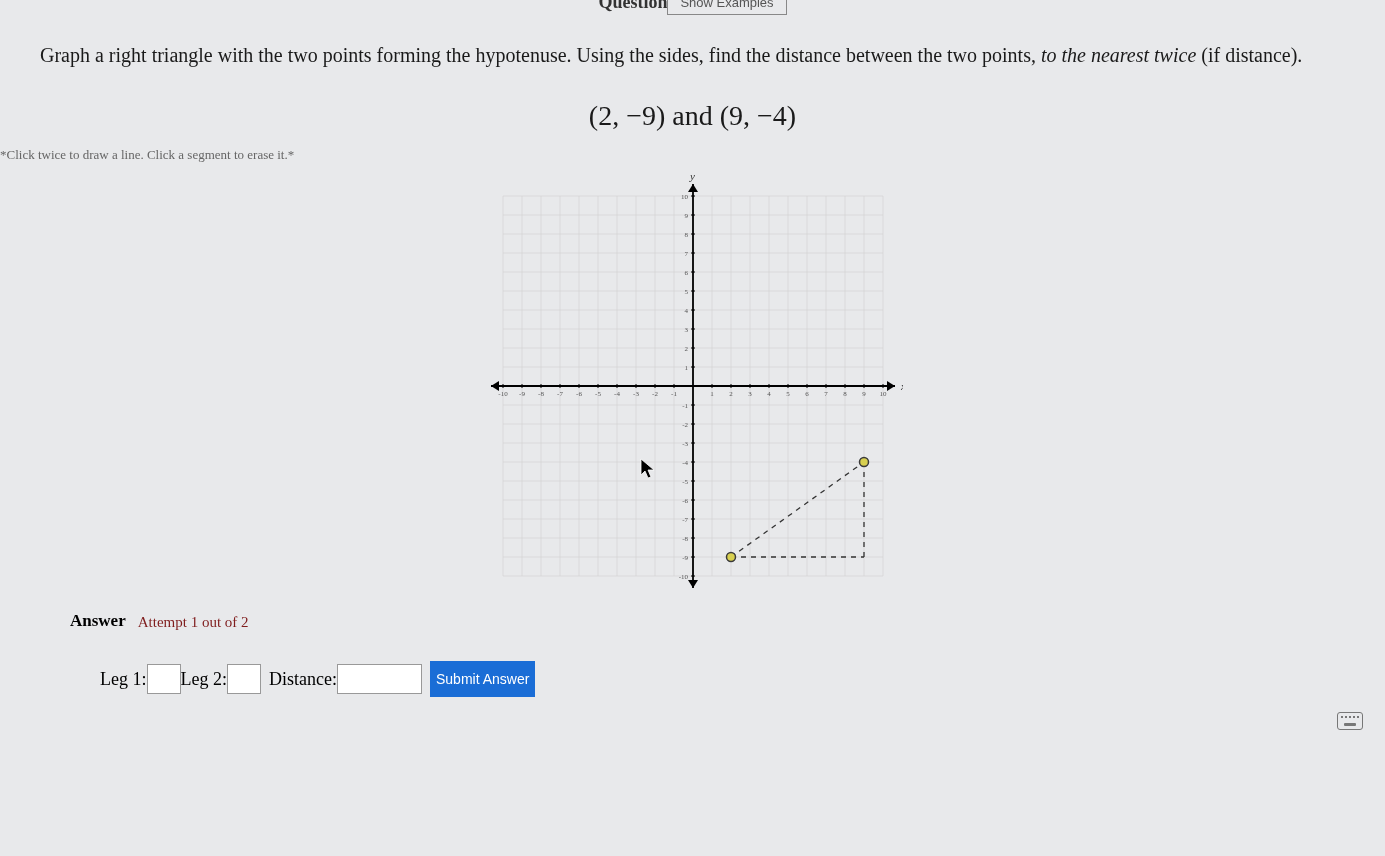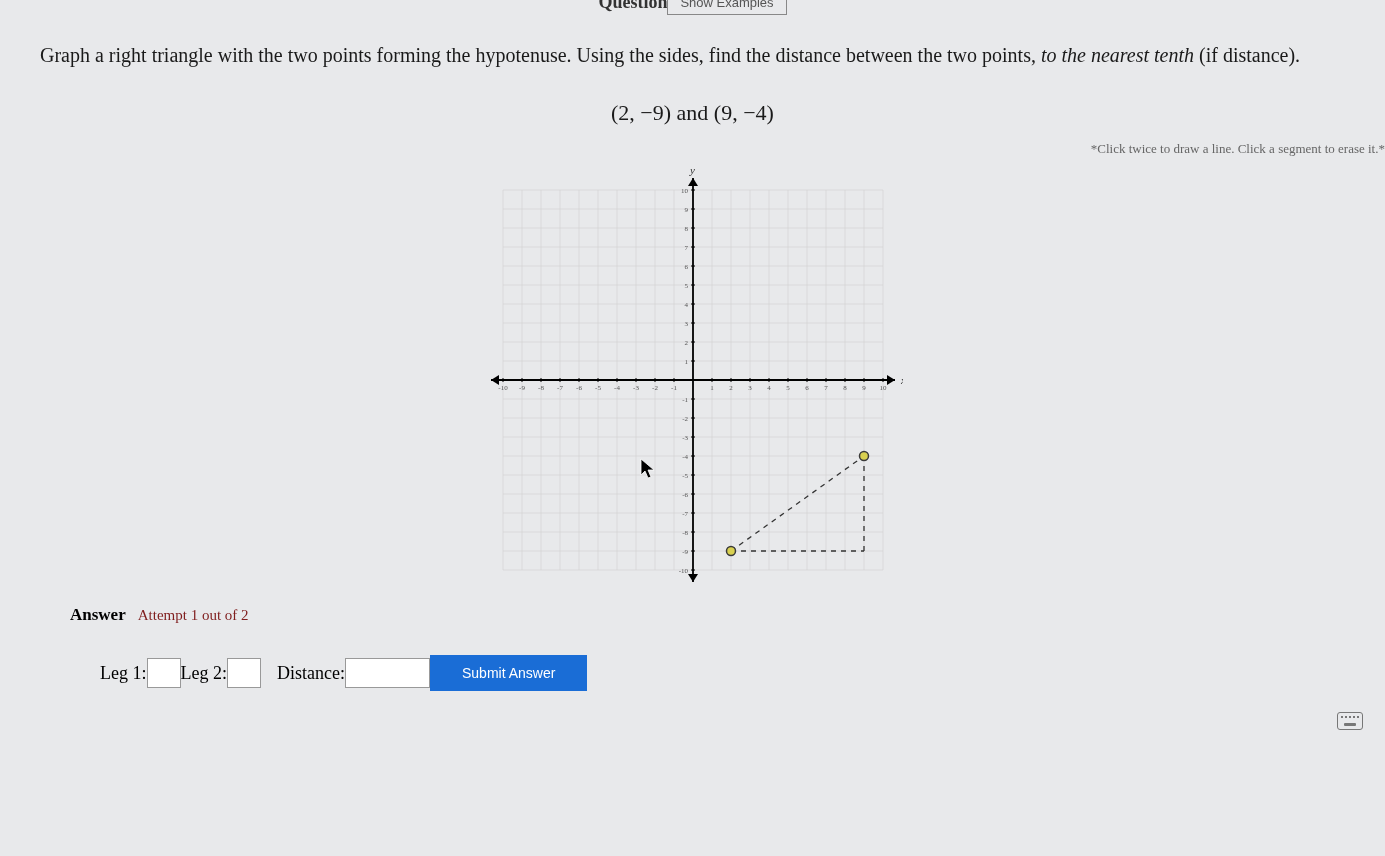--- a/index.html
+++ b/index.html
@@ -34,43 +34,43 @@
     }
     .question-text {
       font-size: 20px;
       color: #1a1a1a;
       padding: 25px 40px 10px 40px;
       line-height: 1.5;
     }
     .question-text .italic { font-style: italic; }
     .points-row {
       text-align: center;
-      font-size: 22px;
+      font-size: 28px;
       color: #1a1a1a;
       margin: 20px 0 15px 0;
       font-family: 'Times New Roman', serif;
     }
     .graph-instruction {
-      text-align: right;
+      text-align: left;
       font-size: 13px;
       color: #666;
       margin-bottom: 8px;
     }
     .graph-wrap {
       display: flex;
       justify-content: center;
     }
     .graph-svg {
       width: 420px;
       height: 430px;
     }
     .answer-section {
       padding: 10px 88px 0 70px;
       display: flex;
-      align-items: center;
+      align-items: flex-end;
       gap: 12px;
     }
     .answer-label { font-weight: bold; font-size: 17px; }
     .attempt-text { color: #7f1d1d; font-size: 15px; }
     .inputs-row {
       display: flex;
       align-items: center;
       padding: 30px 70px 0 100px;
     }
     .inputs-row label { font-size: 18px; }
@@ -81,24 +81,24 @@
     }
     .dist-input {
       width: 85px; height: 30px;
       border: 1px solid #999; background: #fff;
       text-align: center; font-size: 15px;
     }
     .submit-btn {
       background: #1a6dd6;
       color: #fff;
       border: none;
-      padding: 10px 32px;
+      padding: 10px 6px;
       font-size: 14px;
       cursor: pointer;
-      margin-left: 0;
+      margin-left: 8px;
     }
     .keyboard-icon {
       position: absolute;
       right: 22px;
       top: 712px;
       width: 26px; height: 18px;
       border: 1.5px solid #777;
       border-radius: 3px;
       background: #e8e9eb;
     }
@@ -125,21 +125,21 @@
   </style>
 </head>
 <body>
 
 <div class="top-row">
   <div class="question-label">Question</div>
   <button class="show-examples-btn">Show Examples</button>
 </div>
 
 <div class="question-text">
-  <span>Graph a right triangle with the two points forming the hypotenuse. Using the sides, find the distance between the two points, </span><span class="italic">to the nearest tenth</span><span> (if distance).</span>
+  <span>Graph a right triangle with the two points forming the hypotenuse. Using the sides, find the distance between the two points, </span><span class="italic">to the nearest twice</span><span> (if distance).</span>
 </div>
 
 <div class="points-row">(2, −9) and (9, −4)</div>
 
 <div class="graph-instruction">*Click twice to draw a line. Click a segment to erase it.*</div>
 
 <div class="graph-wrap">
   <svg class="graph-svg" viewBox="0 0 420 430" id="graph-svg">
       <line x1="20" y1="405" x2="20" y2="25" stroke="#d0d0d0" stroke-width="0.6"></line>
       <line x1="39" y1="405" x2="39" y2="25" stroke="#d0d0d0" stroke-width="0.6"></line>
@@ -282,21 +282,21 @@
 <div class="answer-section">
   <span class="answer-label">Answer</span>
   <span class="attempt-text">Attempt 1 out of 2</span>
 </div>
 
 <div class="inputs-row">
   <label>Leg 1:</label>
   <input class="small-input" value="" style="">
   <label>Leg 2:</label>
   <input class="small-input" value="" style="">
-  <label style="margin-left:16px">Distance:</label>
+  <label style="margin-left:8px">Distance:</label>
   <input class="dist-input" value="" style="">
   <button class="submit-btn">Submit Answer</button>
 </div>
 
 <div class="keyboard-icon"></div>
 
 <svg class="cursor" width="18" height="24" viewBox="0 0 18 24">
   <path d="M1 1 L1 17 L5 13 L8 20 L11 19 L8 12 L14 12 Z" fill="#000" stroke="#fff" stroke-width="0.8"></path>
 </svg>
 

